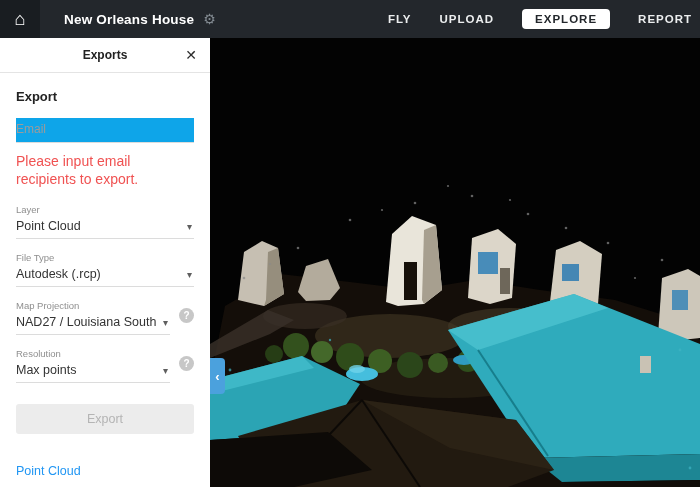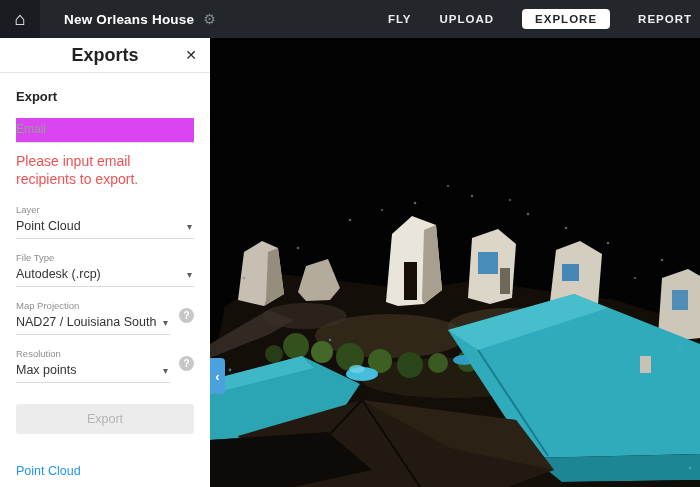--- a/index.html
+++ b/index.html
@@ -21,29 +21,29 @@
               letter-spacing:1px; cursor:pointer; }
   .nav-item.active { background:#ffffff; color:#23272c; padding:4px 13px;
                      border-radius:4px; }
 
   
   .sidebar { position:absolute; top:38px; left:0; width:210px; bottom:0;
              background:#ffffff; z-index:4; }
   .panel-header { height:35px; display:flex; align-items:center;
                   justify-content:center; position:relative;
                   border-bottom:1px solid #e4e4e4; }
-  .panel-title { font-size:18px; font-weight:bold; color:#222; }
+  .panel-title { font-size:12px; font-weight:bold; color:#222; }
   .close-btn { position:absolute; right:13px; top:9px; font-size:14px;
                color:#2b2b2b; cursor:pointer; }
   .panel-body { padding:16px 16px 0 16px; }
   .section-heading { font-size:13px; font-weight:bold; color:#232323;
                      margin-bottom:14px; }
   .email-input { width:100%; border:none; border-bottom:1px solid #dcdcdc;
                  font-size:12px; padding:4px 0 6px; color:#333; outline:none;
-                 font-family:"Liberation Sans", sans-serif; background:#d946ef; }
+                 font-family:"Liberation Sans", sans-serif; background:#0ea5e9; }
   .email-input::placeholder { color:#9b9b9b; }
   .error-msg { color:#f05252; font-size:14px; margin:9px 0 16px;
                line-height:1.3; }
   .field { margin-bottom:13px; display:flex; align-items:center; }
   .field-main { flex:1; }
   .field-label { font-size:9.5px; color:#8f8f8f; margin-bottom:2px; }
   .select-row { display:flex; justify-content:space-between;
                 align-items:center; border-bottom:1px solid #dcdcdc;
                 padding:2px 2px 5px 0; font-size:12.5px; color:#333;
                 cursor:pointer; }

